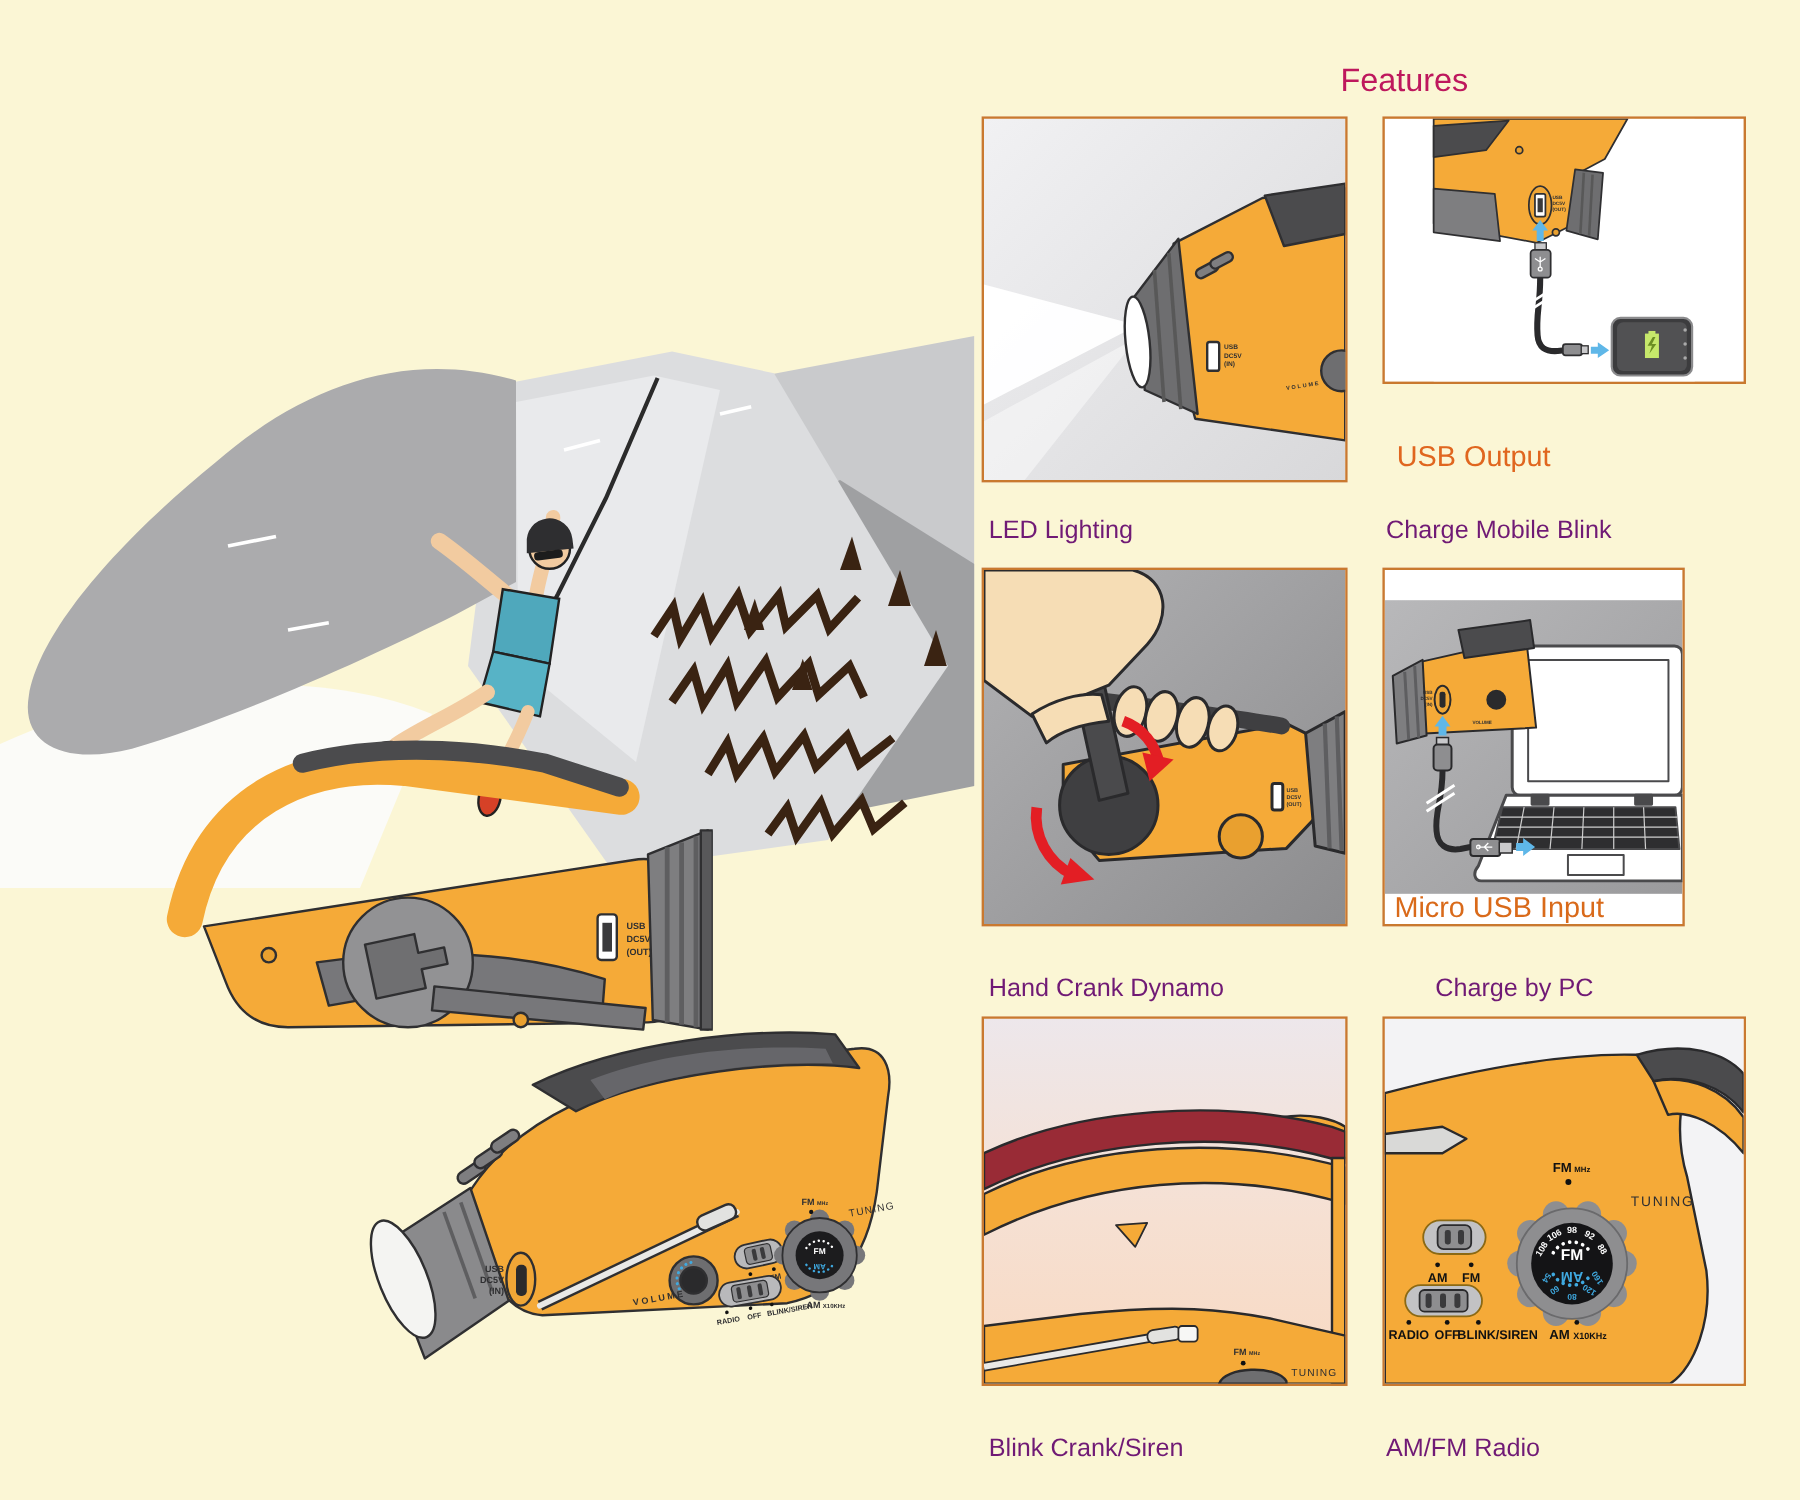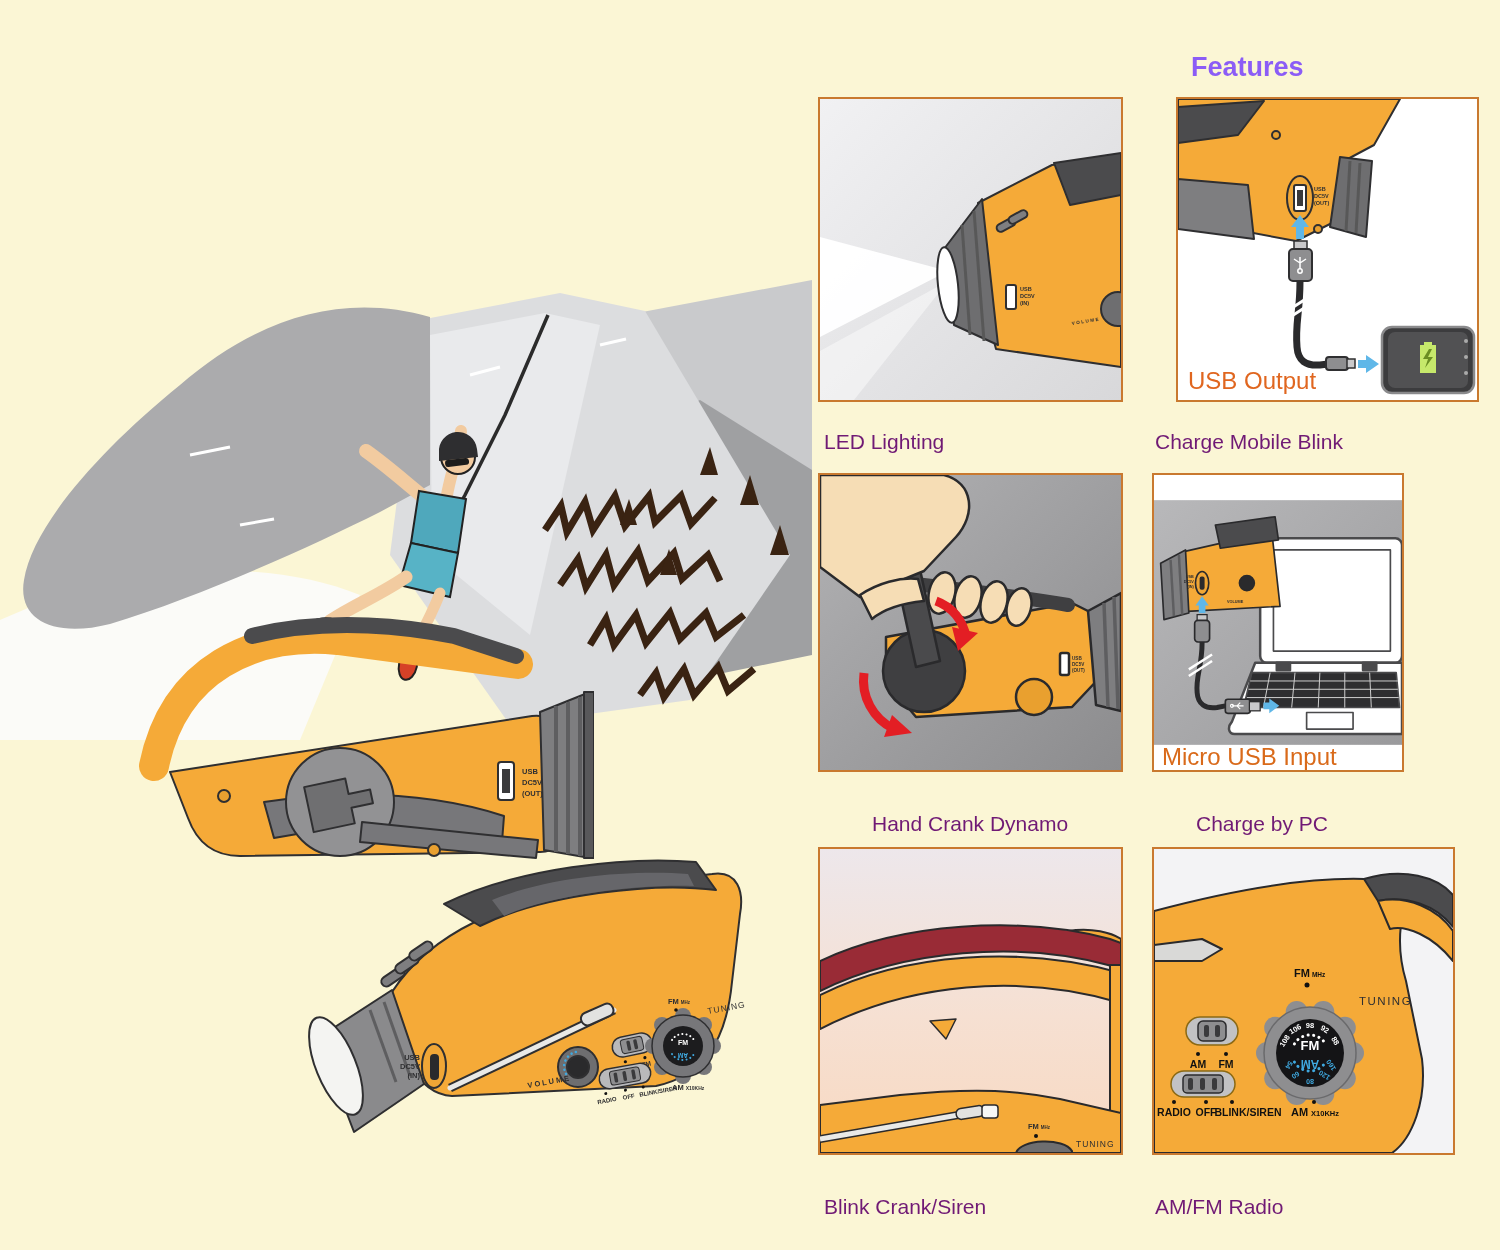--- a/index.html
+++ b/index.html
@@ -1,19 +1,19 @@
 <!DOCTYPE html>
 <html><head>
 <meta charset="utf-8">
 <style>
   html,body{margin:0;padding:0;}
   body{font-family:"Liberation Sans","DejaVu Sans",sans-serif;}
   #canvas{position:relative;width:1500px;height:1250px;background:#FBF6D5;overflow:hidden;}
   .title{position:absolute;left:88px;top:166px;font-size:30px;font-weight:bold;color:#161616;letter-spacing:.2px;}
-  .features-heading{position:absolute;left:1191px;top:52px;font-size:27px;font-weight:bold;color:#8b5cf6;}
+  .features-heading{position:absolute;left:1117px;top:52px;font-size:27px;font-weight:normal;color:#be185d;}
   .panel{position:absolute;border:2px solid #C9792F;box-sizing:border-box;background:#fff;}
   .panel svg{display:block;width:100%;height:100%;}
   .feat-label{position:absolute;font-size:21px;color:#701a75;}
   .overlay-label{position:absolute;color:#E0661F;font-size:24px;z-index:5;}
   .scene,.dev{position:absolute;}
   svg text{font-family:"Liberation Sans","DejaVu Sans",sans-serif;}
   .t-tiny{font-size:5.5px;font-weight:bold;fill:#2F2F31;}
   .t-tiny4{font-size:4.6px;font-weight:bold;fill:#2F2F31;}
   .t-sm{font-size:7.5px;font-weight:bold;fill:#2F2F31;}
   .t-sm2{font-size:6.5px;font-weight:bold;fill:#2F2F31;}
@@ -224,21 +224,21 @@
         <text class="t-tiny" x="200" y="192">USB</text>
         <text class="t-tiny" x="200" y="199">DC5V</text>
         <text class="t-tiny" x="200" y="206">(IN)</text>
       </g>
       <g transform="translate(252,226) rotate(-9)">
         <text class="t-tiny4" style="letter-spacing:1.5px">VOLUME</text>
       </g>
     </svg>
   </div>
 
-  <div class="panel" style="left:1176px;top:97px;width:303px;height:305px">
+  <div class="panel" style="left:1152px;top:97px;width:303px;height:223px">
     <svg viewBox="0 0 299 301">
       <rect width="299" height="301" fill="#FFFFFF"></rect>
       <g stroke="#2F2F31" stroke-width="2" stroke-linejoin="round">
         <path d="M0,0 L222,0 L196,46 L166,62 L158,122 L118,142 L0,120 Z" fill="#F5AA38"></path>
         <path d="M0,8 L86,2 L60,36 L0,44 Z" fill="#4B4B4D"></path>
         <path d="M0,80 L70,86 L76,140 L0,130 Z" fill="#7E7E80"></path>
         <path d="M162,58 L194,62 L188,138 L152,128 Z" fill="#6E6E70"></path>
         <g stroke="#585858" stroke-width="3">
           <path d="M172,62 L168,132"></path>
             <path d="M182,64 L178,134"></path>
@@ -505,18 +505,18 @@
 
       <circle cx="160" cy="253" r="2" fill="#111"></circle>
       <g transform="translate(137,267)">
         <text style="font-size:11px;font-weight:bold;fill:#111"><tspan>AM</tspan><tspan dx="3" style="font-size:7.5px">X10KHz</tspan></text>
       </g>
     </svg>
   </div>
 
   <div class="feat-label" style="left:824px;top:430px">LED Lighting</div>
   <div class="feat-label" style="left:1155px;top:430px">Charge Mobile Blink</div>
-  <div class="feat-label" style="left:872px;top:812px">Hand Crank Dynamo</div>
+  <div class="feat-label" style="left:824px;top:812px">Hand Crank Dynamo</div>
   <div class="feat-label" style="left:1196px;top:812px">Charge by PC</div>
   <div class="feat-label" style="left:824px;top:1195px">Blink Crank/Siren</div>
   <div class="feat-label" style="left:1155px;top:1195px">AM/FM Radio</div>
 
 </div>
 
 </body></html>

